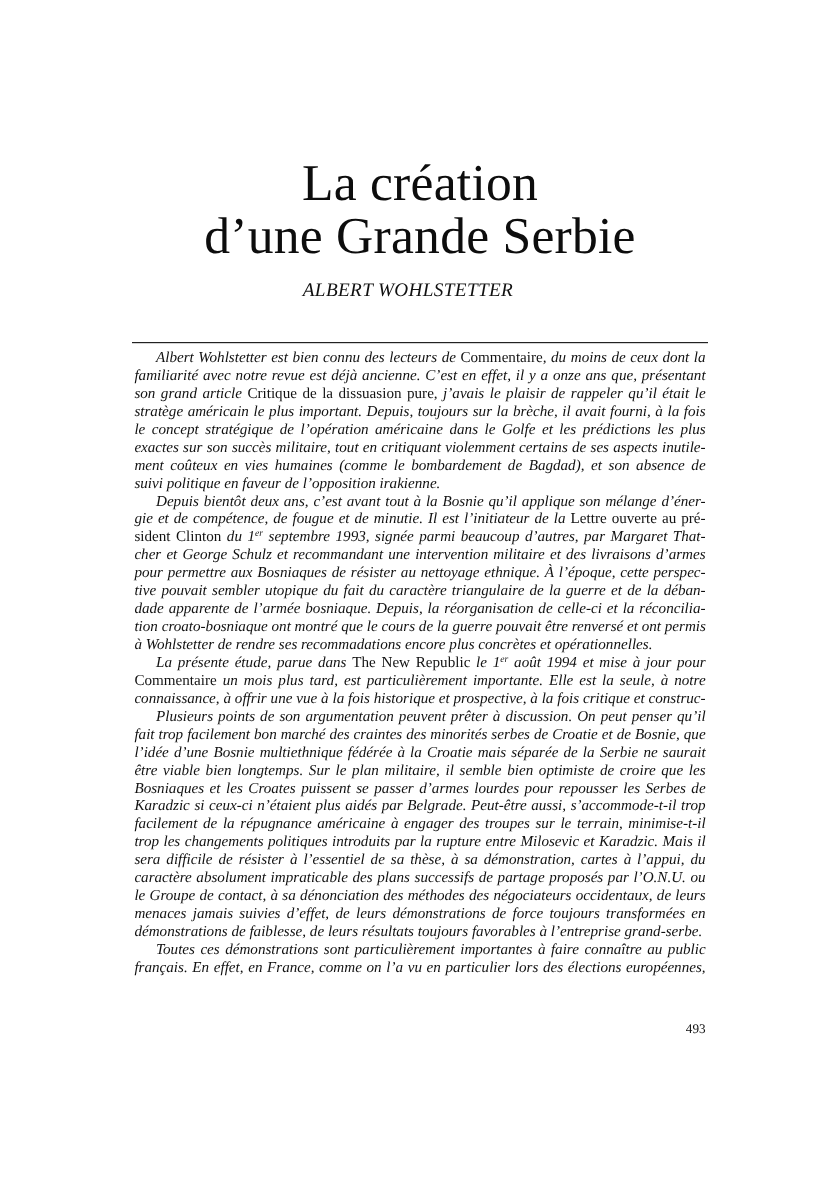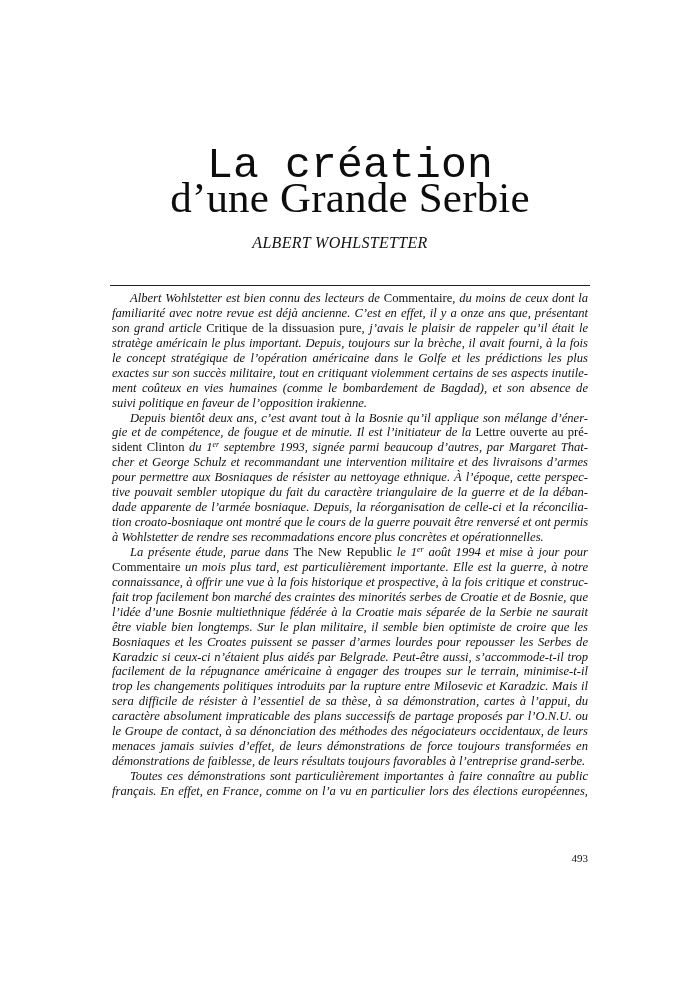--- a/index.html
+++ b/index.html
@@ -1,20 +1,20 @@
 <!DOCTYPE html>
 <html><head>
 <meta charset="utf-8">
 <style>
   html, body { margin: 0; padding: 0; background: #ffffff; }
   body { width: 700px; height: 990px; position: relative; overflow: hidden;
          font-family: "Liberation Serif", "DejaVu Serif", serif; color: #111; }
   .title { position: absolute; left: 0; width: 700px; text-align: center;
            font-size: 43px; line-height: 1; letter-spacing: 0.2px; color: #0d0d0d; }
-  #title1 { top: 144px; font-family: Liberation Mono, monospace; }
+  #title1 { top: 132px; }
   #title2 { top: 176px; }
   .author { position: absolute; top: 234px; left: 0; width: 680px; text-align: center;
             font-style: italic; font-size: 16px; letter-spacing: 0.3px; }
   .rule { position: absolute; top: 285px; left: 110px; width: 480px; height: 0;
           border-top: 1.6px solid #222; }
   .body { position: absolute; top: 291px; left: 112px; width: 476px; }
   .line { display: block; height: 14.95px; line-height: 14.95px; font-size: 12.6px;
           text-align: justify; text-align-last: justify; white-space: nowrap; overflow: visible; }
   .line.last { text-align-last: left; }
   .line.indent { padding-left: 18px; }
@@ -44,22 +44,23 @@
       <div class="line indent"><span class="i">Depuis bientôt deux ans, c’est avant tout à la Bosnie qu’il applique son mélange d’éner-</span></div>
       <div class="line"><span class="i">gie et de compétence, de fougue et de minutie. Il est l’initiateur de la </span><span class="r">Lettre ouverte au pré-</span></div>
       <div class="line"><span class="r">sident Clinton</span><span class="i"> du 1</span><sup>er</sup><span class="i"> septembre 1993, signée parmi beaucoup d’autres, par Margaret That-</span></div>
       <div class="line"><span class="i">cher et George Schulz et recommandant une intervention militaire et des livraisons d’armes</span></div>
       <div class="line"><span class="i">pour permettre aux Bosniaques de résister au nettoyage ethnique. À l’époque, cette perspec-</span></div>
       <div class="line"><span class="i">tive pouvait sembler utopique du fait du caractère triangulaire de la guerre et de la déban-</span></div>
       <div class="line"><span class="i">dade apparente de l’armée bosniaque. Depuis, la réorganisation de celle-ci et la réconcilia-</span></div>
       <div class="line"><span class="i">tion croato-bosniaque ont montré que le cours de la guerre pouvait être renversé et ont permis</span></div>
       <div class="line last"><span class="i">à Wohlstetter de rendre ses recommadations encore plus concrètes et opérationnelles.</span></div>
       <div class="line indent"><span class="i">La présente étude, parue dans </span><span class="r">The New Republic</span><span class="i"> le 1</span><sup>er</sup><span class="i"> août 1994 et mise à jour pour</span></div>
-      <div class="line"><span class="r">Commentaire</span><span class="i"> un mois plus tard, est particulièrement importante. Elle est la guerre, à notre</span></div>
+      <div class="line"><span class="r">Commentaire</span><span class="i"> un mois plus tard, est particulièrement importante. Elle est la seule, à notre</span></div>
       <div class="line"><span class="i">connaissance, à offrir une vue à la fois historique et prospective, à la fois critique et construc-</span></div>
+      <div class="line indent"><span class="i">Plusieurs points de son argumentation peuvent prêter à discussion. On peut penser qu’il</span></div>
       <div class="line"><span class="i">fait trop facilement bon marché des craintes des minorités serbes de Croatie et de Bosnie, que</span></div>
       <div class="line"><span class="i">l’idée d’une Bosnie multiethnique fédérée à la Croatie mais séparée de la Serbie ne saurait</span></div>
       <div class="line"><span class="i">être viable bien longtemps. Sur le plan militaire, il semble bien optimiste de croire que les</span></div>
       <div class="line"><span class="i">Bosniaques et les Croates puissent se passer d’armes lourdes pour repousser les Serbes de</span></div>
       <div class="line"><span class="i">Karadzic si ceux-ci n’étaient plus aidés par Belgrade. Peut-être aussi, s’accommode-t-il trop</span></div>
       <div class="line"><span class="i">facilement de la répugnance américaine à engager des troupes sur le terrain, minimise-t-il</span></div>
       <div class="line"><span class="i">trop les changements politiques introduits par la rupture entre Milosevic et Karadzic. Mais il</span></div>
       <div class="line"><span class="i">sera difficile de résister à l’essentiel de sa thèse, à sa démonstration, cartes à l’appui, du</span></div>
       <div class="line"><span class="i">caractère absolument impraticable des plans successifs de partage proposés par l’O.N.U. ou</span></div>
       <div class="line"><span class="i">le Groupe de contact, à sa dénonciation des méthodes des négociateurs occidentaux, de leurs</span></div>

